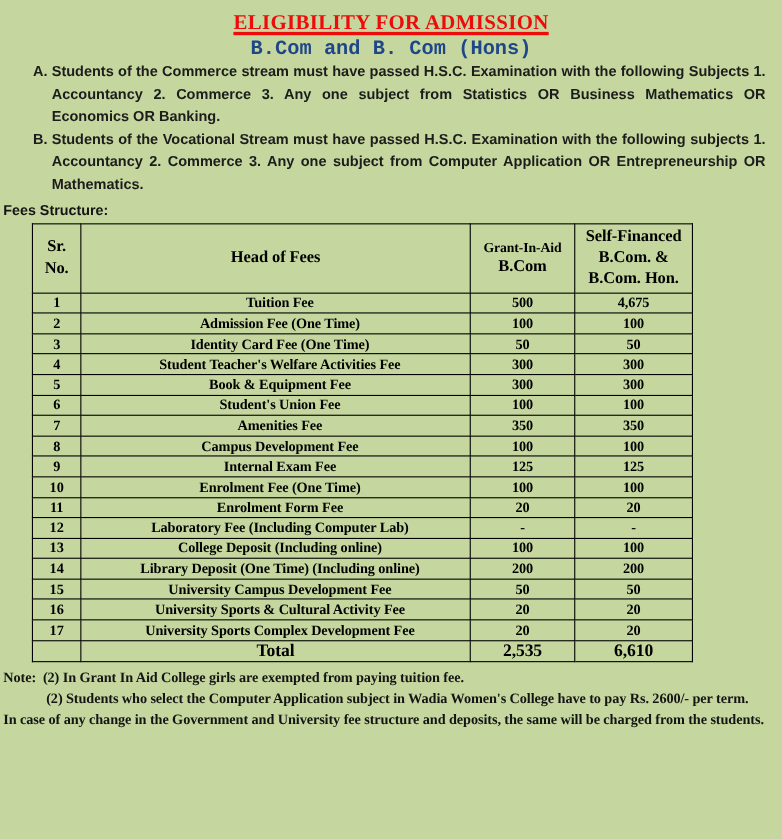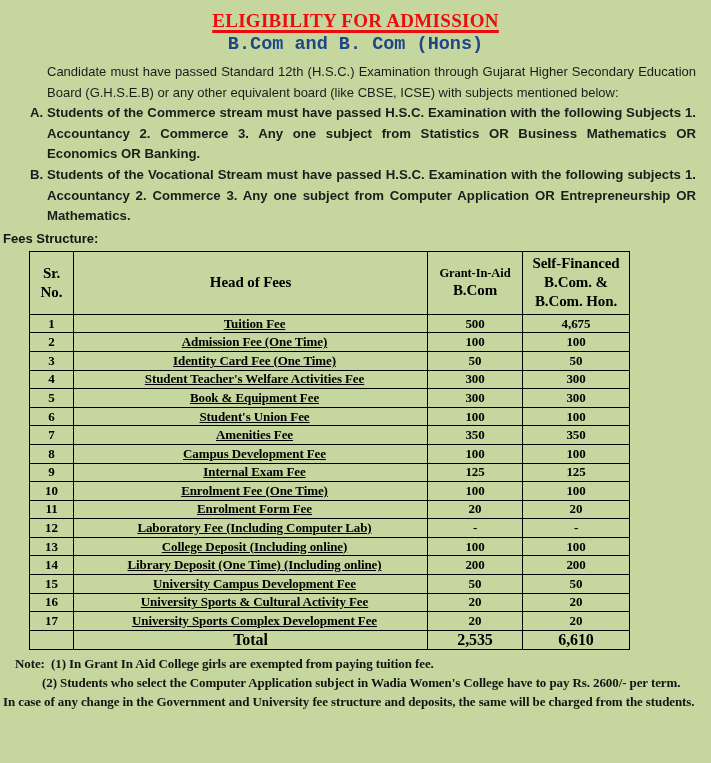--- a/index.html
+++ b/index.html
@@ -36,43 +36,42 @@
   table.fees th, table.fees td { border:1.6px solid #000; padding:0; }
   table.fees thead th {
     height:62px; font-weight:bold; font-size:15px; line-height:1.28;
     text-align:center; vertical-align:middle;
   }
   .hdr-small { font-size:12.5px;text-align:center; }
   table.fees tbody td, table.fees tfoot td {
     height:17.6px; font-weight:bold; font-size:13px;
     text-align:center; vertical-align:middle;
   }
-  td.head-cell { text-align:right; padding-left:8px !important;text-decoration:underline; }
+  td.head-cell { text-align:right; padding-left:8px !important; }
   table.fees tfoot td { font-size:16px; }
 
   .notes {
     margin:4px 8px 0 3px;
     font-family:"Liberation Serif", serif; font-weight:bold;
     font-size:13px; line-height:19.3px; color:#141414; letter-spacing:-0.1px;
   }
-  .note-row { display:flex;margin-left:12px; }
+  .note-row { display:flex; }
   .note-label { flex:0 0 36px; }
   .note-item2 { margin-left:39px; padding-left:18px; text-indent:-18px; max-width:652px; }
 </style>
 </head>
 <body>
 
 <div class="page">
 
   <div class="title-wrap">
     <span class="title">ELIGIBILITY FOR ADMISSION</span>
   </div>
   <div class="subtitle">B.Com and B. Com (Hons)</div>
 
-  <p class="intro">Candidate must have passed Standard 12th (H.S.C.) Examination through Gujarat Higher Secondary Education Board (G.H.S.E.B) or any other equivalent board (like CBSE, ICSE) with subjects mentioned below:</p>
 
   <div class="point">
     <span class="point-label">A.</span>
     <span class="point-text">Students of the Commerce stream must have passed H.S.C. Examination with the following Subjects 1. Accountancy 2. Commerce 3. Any one subject from Statistics OR Business Mathematics OR Economics OR Banking.</span>
   </div>
   <div class="point">
     <span class="point-label">B.</span>
     <span class="point-text">Students of the Vocational Stream must have passed H.S.C. Examination with the following subjects 1. Accountancy 2. Commerce 3. Any one subject from Computer Application OR Entrepreneurship OR Mathematics.</span>
   </div>
 
@@ -213,19 +212,19 @@
         <td>Total</td>
         <td>2,535</td>
         <td>6,610</td>
       </tr>
     </tfoot>
   </table>
 
   <div class="notes">
     <div class="note-row">
       <span class="note-label">Note:</span>
-      <span class="note-text">(1) In Grant In Aid College girls are exempted from paying tuition fee.</span>
+      <span class="note-text">(2) In Grant In Aid College girls are exempted from paying tuition fee.</span>
     </div>
     <div class="note-item2">(2) Students who select the Computer Application subject in Wadia Women's College have to pay Rs. 2600/- per term.</div>
     <div class="note-closing">In case of any change in the Government and University fee structure and deposits, the same will be charged from the students.</div>
   </div>
 
 </div>
 
 </body></html>

